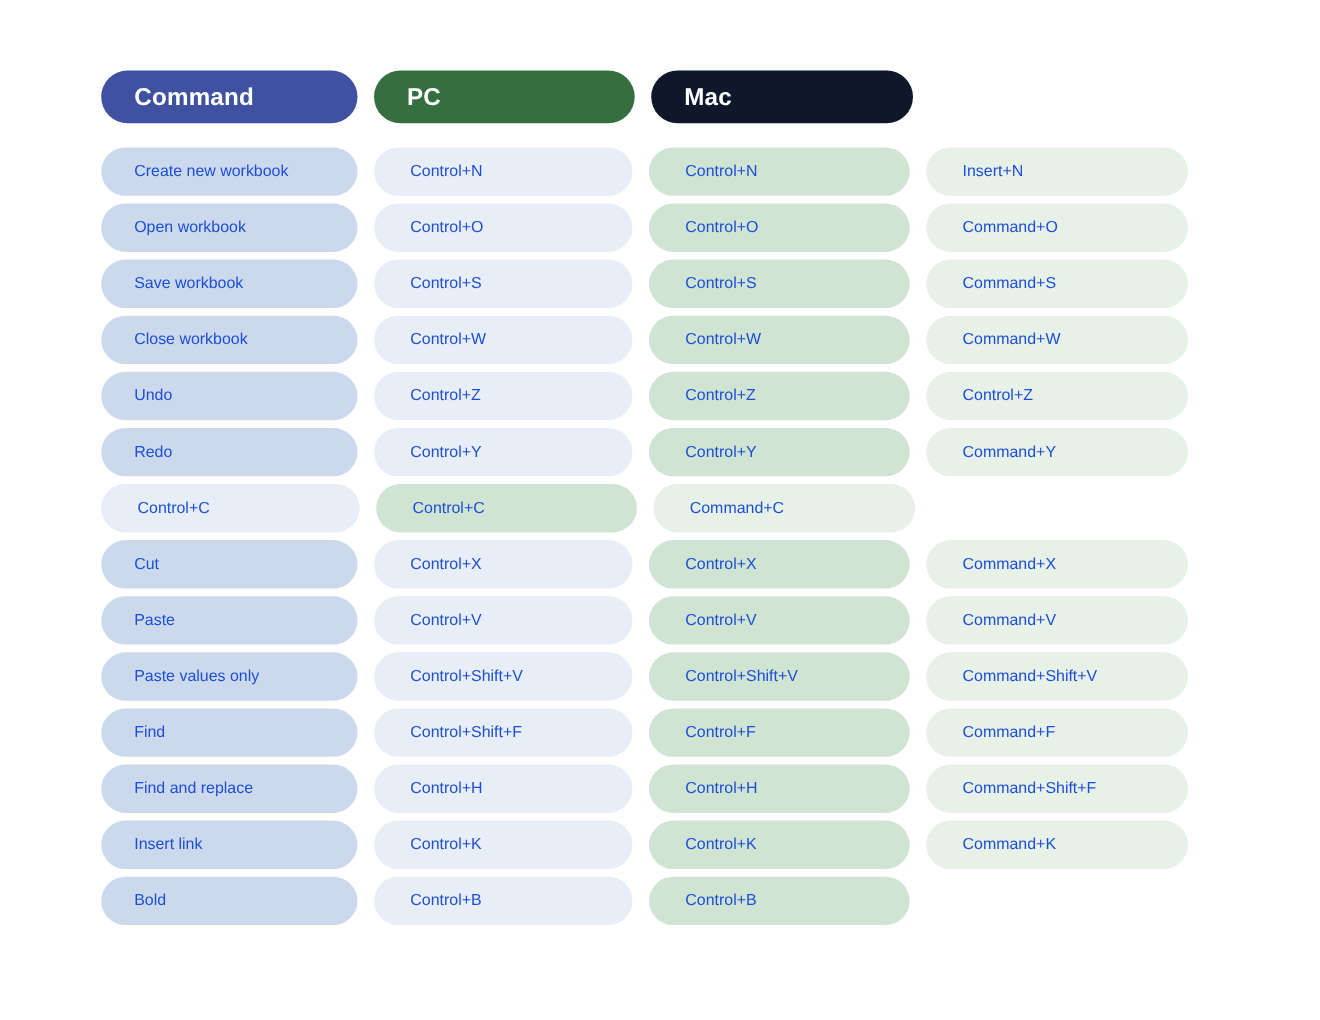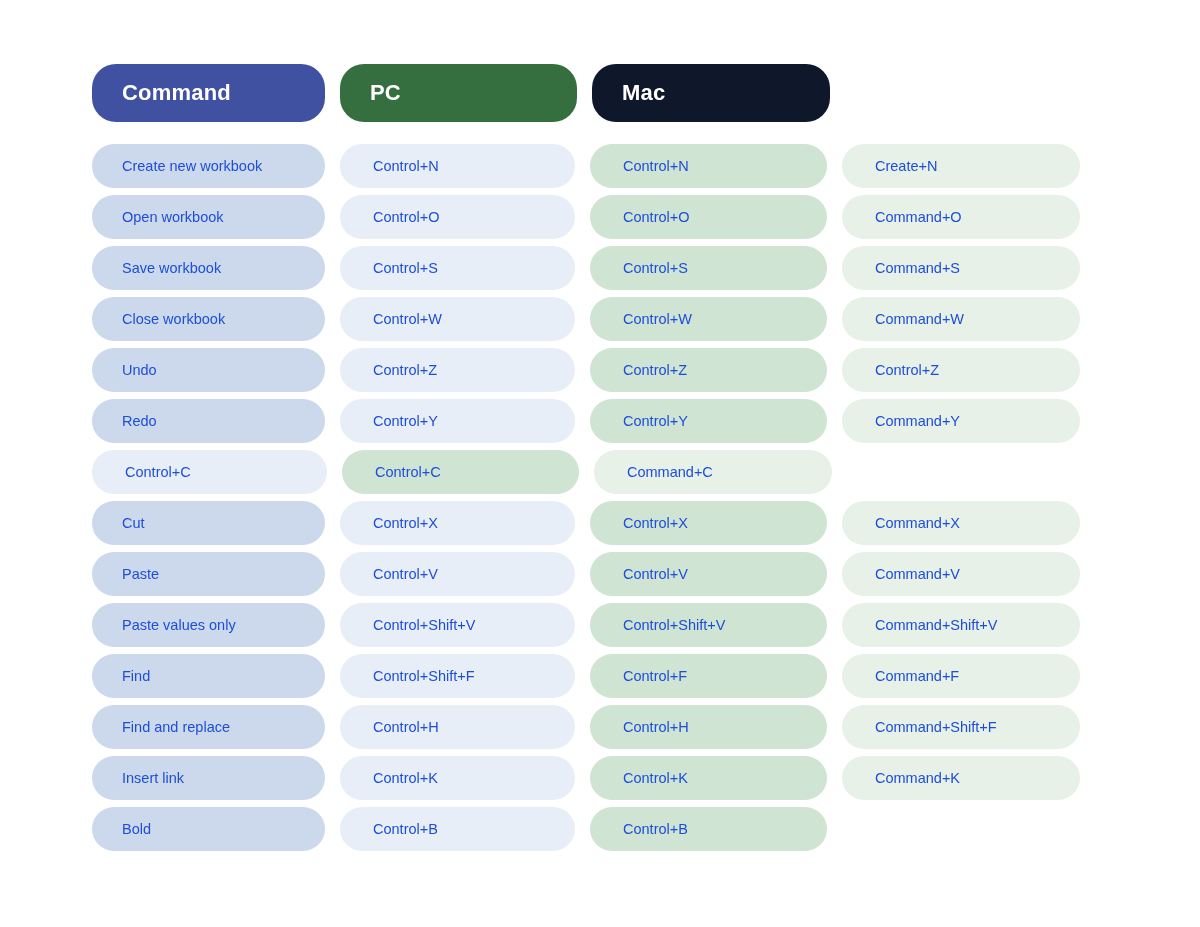--- a/index.html
+++ b/index.html
@@ -26,21 +26,21 @@
   .table-row {
     display: flex;
     gap: 15px;
   }
 
   
   .header-row {
     margin-bottom: 22px;
   }
   .header-cell {
-    height: 58px;
+    height: 48px;
     border-radius: 24px;
     display: flex;
     align-items: center;
     box-sizing: border-box;
     padding-left: 30px;
     color: #ffffff;
     font-size: 22px;
     font-weight: bold;
     letter-spacing: 0.2px;
     white-space: nowrap;
@@ -94,21 +94,21 @@
     <div class="header-cell col-0 hdr-0">Command</div>
     <div class="header-cell col-2 hdr-2">PC</div>
     <div class="header-cell col-3 hdr-3">Mac</div>
   </div>
 
   <div id="body-rows">
       <div class="table-row body-row">
         <div class="data-cell col-0 cell-0 cmd-cell">Create new workbook</div>
         <div class="data-cell col-1 cell-1 key-cell">Control+N</div>
         <div class="data-cell col-2 cell-2 key-cell">Control+N</div>
-        <div class="data-cell col-3 cell-3 key-cell">Create+N</div>
+        <div class="data-cell col-3 cell-3 key-cell">Insert+N</div>
       </div>
       <div class="table-row body-row">
         <div class="data-cell col-0 cell-0 cmd-cell">Open workbook</div>
         <div class="data-cell col-1 cell-1 key-cell">Control+O</div>
         <div class="data-cell col-2 cell-2 key-cell">Control+O</div>
         <div class="data-cell col-3 cell-3 key-cell">Command+O</div>
       </div>
       <div class="table-row body-row">
         <div class="data-cell col-0 cell-0 cmd-cell">Save workbook</div>
         <div class="data-cell col-1 cell-1 key-cell">Control+S</div>

